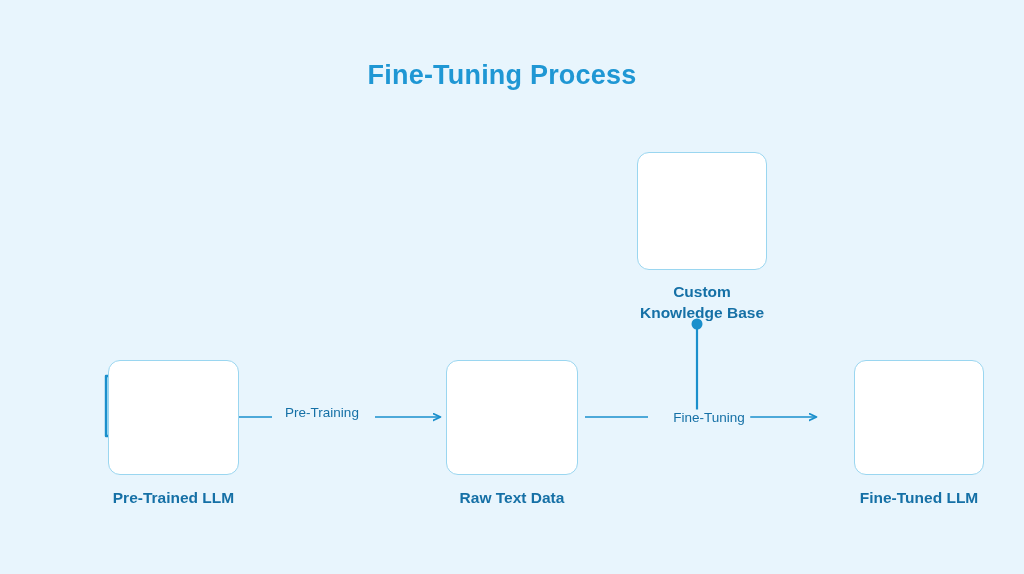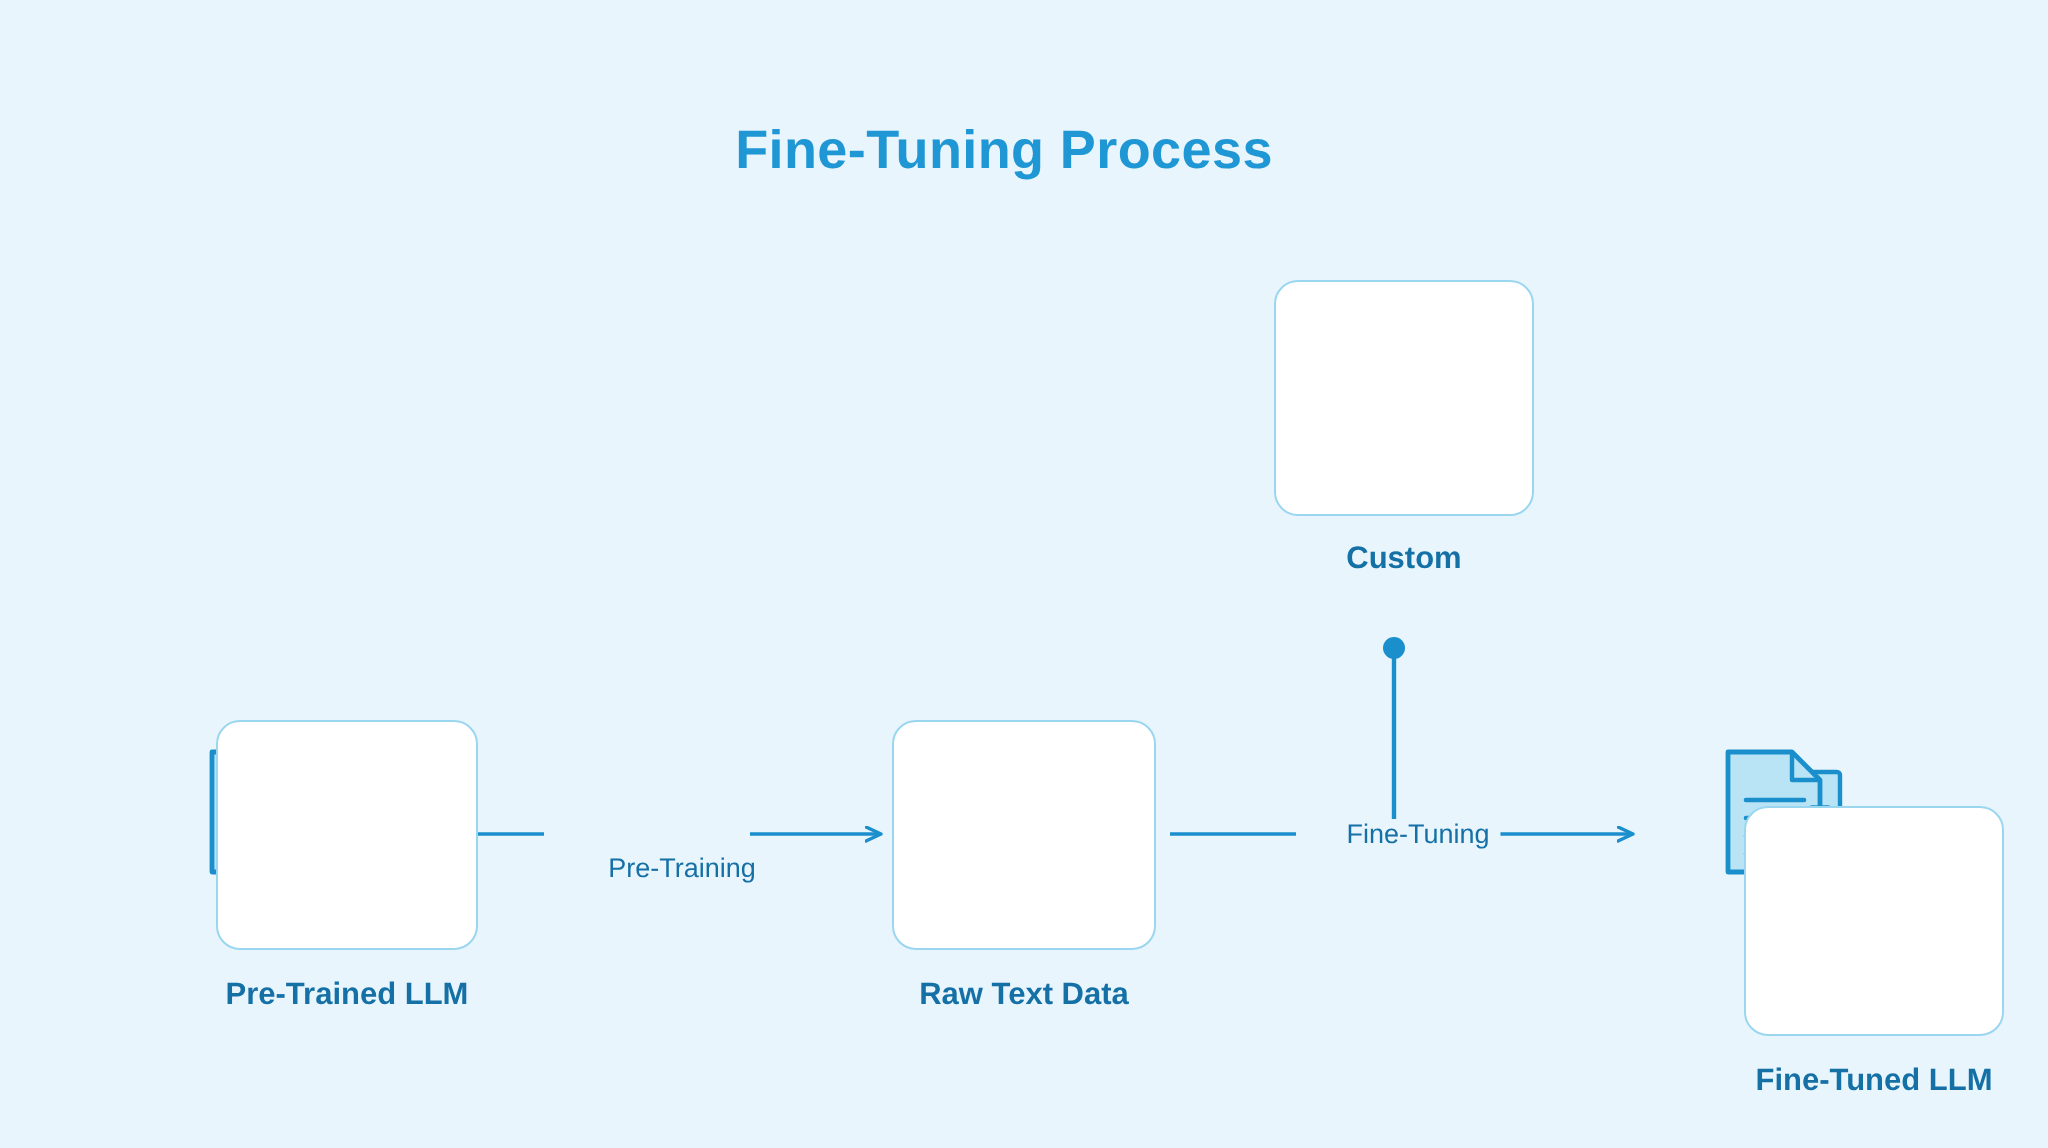--- a/index.html
+++ b/index.html
@@ -52,38 +52,38 @@
     font-size: 15.5px;
     font-weight: bold;
     line-height: 1.35;
     white-space: nowrap;
   }
   
   #node-pretrained  { left: 68px;  top: 360px; margin-left: 40px; }
   #node-pretrained  .node-card { width: 131px; height: 115px; }
   #node-rawtext     { left: 446px; top: 360px; }
   #node-rawtext     .node-card { width: 132px; height: 115px; }
-  #node-finetuned   { left: 872px; top: 360px; margin-top: 43px; }
+  #node-finetuned   { left: 854px; top: 360px; }
   #node-finetuned   .node-card { width: 130px; height: 115px; }
-  #node-knowledge   { left: 637px; top: 140px; }
+  #node-knowledge   { left: 637px; top: 152px; }
   #node-knowledge   .node-card { width: 130px; height: 118px; }
   .node-label.below { top: 128px; }
   #node-knowledge .node-label { top: 130px; }
 
   .connector-label {
     position: absolute;
     color: #1570a6;
     font-size: 13.5px;
     font-weight: normal;
     white-space: nowrap;
     transform: translate(-50%, -50%);
     background: #e8f5fd;
     padding: 0 5px;
   }
-  #label-pretraining { left: 322px; top: 434px; margin-left: 19px; }
+  #label-pretraining { left: 322px; top: 412px; }
   #label-finetuning  { left: 697px; top: 417px; margin-left: 12px; }
 </style>
 </head>
 <body>
 
 <svg id="diagram" viewBox="0 0 1024 574" xmlns="http://www.w3.org/2000/svg">
   <defs>
     <marker id="arrowhead" markerWidth="9" markerHeight="9" refX="7.5" refY="4" orient="auto" markerUnits="userSpaceOnUse">
       <path d="M0.5,0.5 L8,4 L0.5,7.5" fill="none" stroke="#1a8fcc" stroke-width="1.7" stroke-linecap="round" stroke-linejoin="round"></path>
     </marker>
@@ -239,17 +239,18 @@
 
 <div class="node" id="node-finetuned">
   <div class="node-card"></div>
   <div class="node-label below">Fine-Tuned LLM</div>
 </div>
 
 <div class="node" id="node-knowledge">
   <div class="node-card"></div>
   <div class="node-label">
     <div>Custom</div>
+    <div>Knowledge Base</div>
   </div>
 </div>
 
 <div class="connector-label" id="label-pretraining">Pre-Training</div>
 <div class="connector-label" id="label-finetuning">Fine-Tuning</div>
 
 </body></html>

